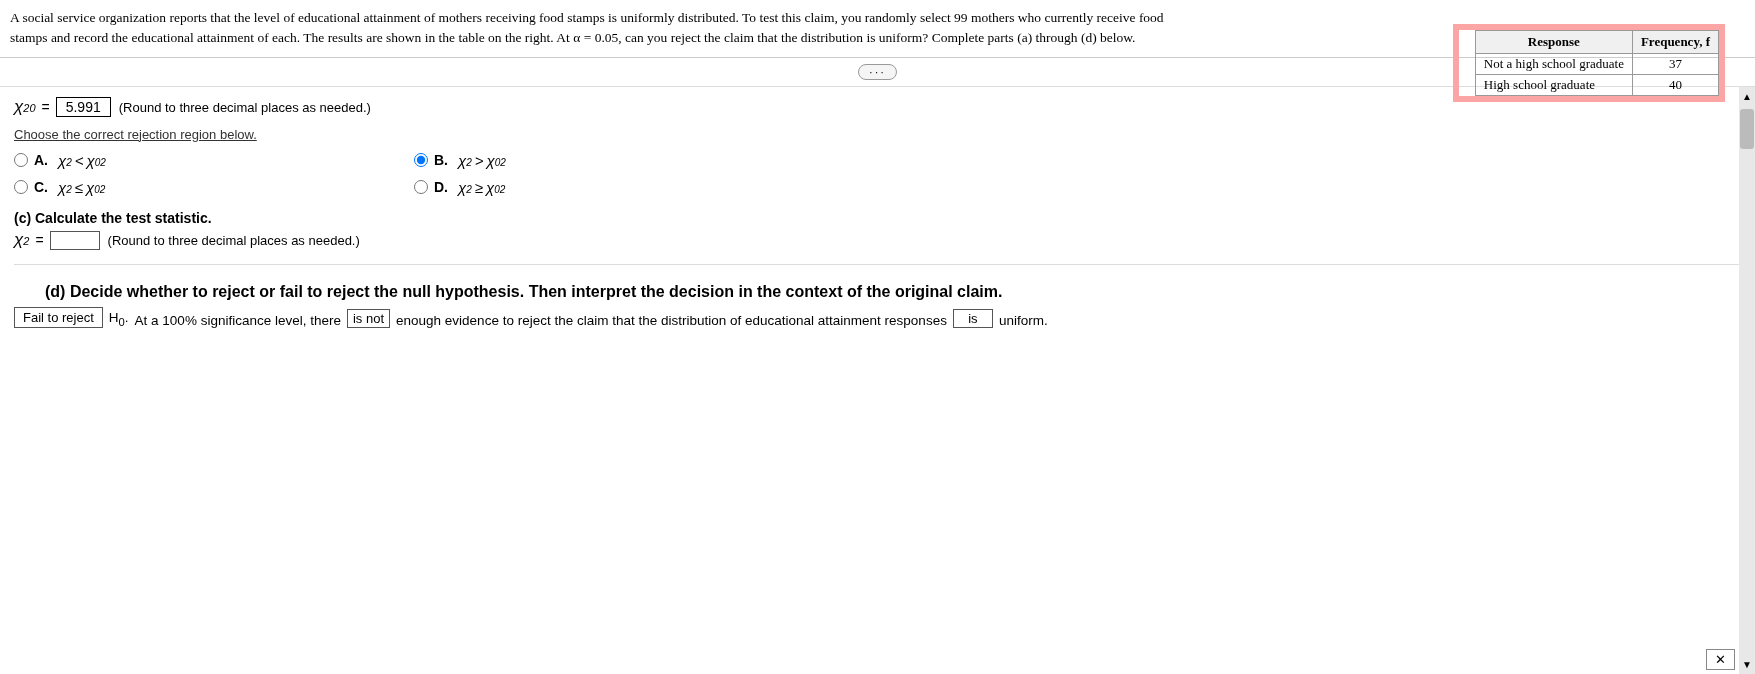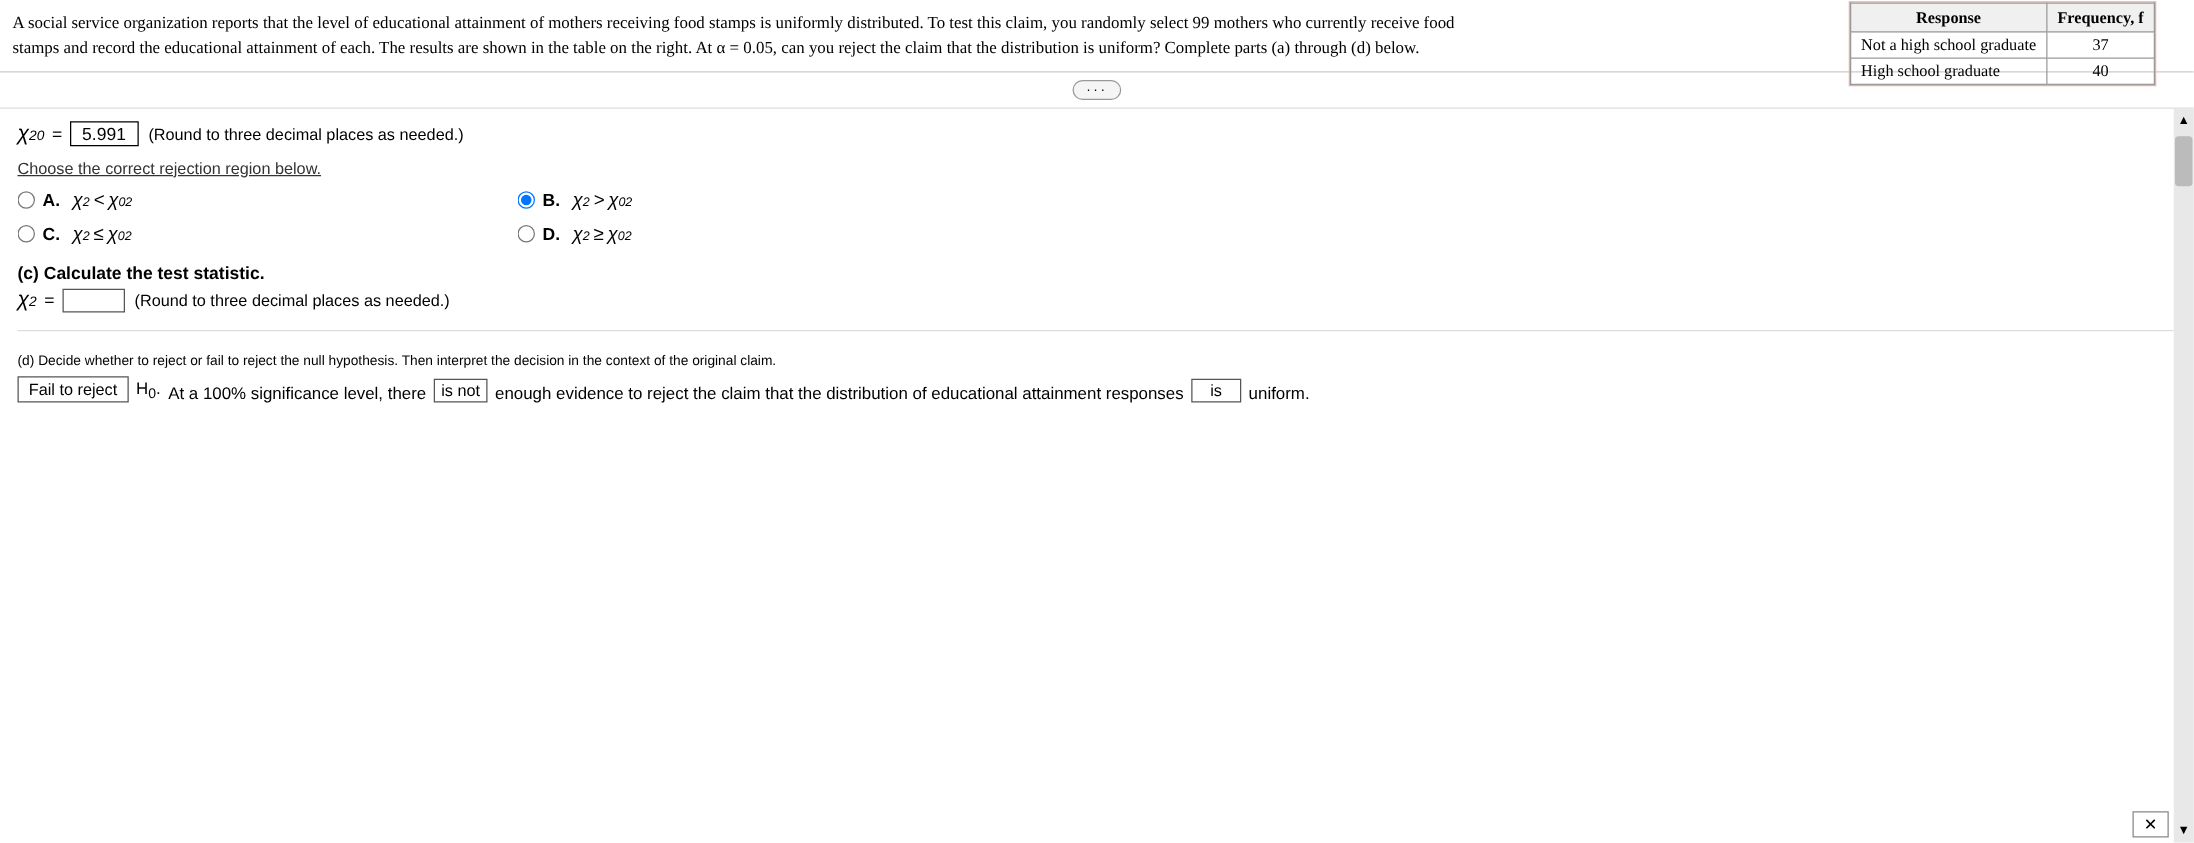--- a/index.html
+++ b/index.html
@@ -33,22 +33,23 @@
     .problem-text {
       flex: 1;
       max-width: 1180px;
       line-height: 1.5;
       font-size: 13.5px;
     }
 
     .table-container {
       position: absolute;
       right: 30px;
-      top: 1px;
-      border: 1px solid #fca5a5;
+      top: 24px;
+      border: 6px solid #fca5a5;
+      padding-left: 16px;
     }
 
     .freq-table {
       border-collapse: collapse;
       font-size: 13px;
     }
 
     .freq-table th {
       border: 1px solid #999;
       padding: 3px 8px;
@@ -344,21 +345,21 @@
             <span style="font-style:italic; font-size:17px;">χ</span>
               <span style="font-size:11px; vertical-align:super;">2</span>
           </span>
           <span style="margin: 0 6px;">=</span>
           <input type="text" class="answer-box-inline" style="width: 50px;">
           <span style="margin-left:8px; font-size:13px;">(Round to three decimal places as needed.)</span>
         </div>
       </div>
 
       <div class="part-d">
-        <div class="section-label" style="font-weight:normal; font-size:11px;">(d) Decide whether to reject or fail to reject the null hypothesis. Then interpret the decision in the context of the original claim.</div>
+        <div class="section-label" style="font-weight:bold; font-size:16px;margin-left:31px;">(d) Decide whether to reject or fail to reject the null hypothesis. Then interpret the decision in the context of the original claim.</div>
         <div class="decision-line">
           <button class="decision-btn">Fail to reject</button>
           <span style="font-size:13.5px;">
             H<sub>0</sub>.
           </span>
           <span>At a 100% significance level, there</span>
           <span class="answer-box-inline" style="border:1px solid #555; padding:1px 5px; display:inline-block;">is not</span>
           <span>enough evidence to reject the claim that the distribution of educational attainment responses</span>
           <span class="answer-box-inline" style="border:1px solid #555; padding:1px 5px; display:inline-block; cursor:pointer;">is</span>
           <span>uniform.</span>

